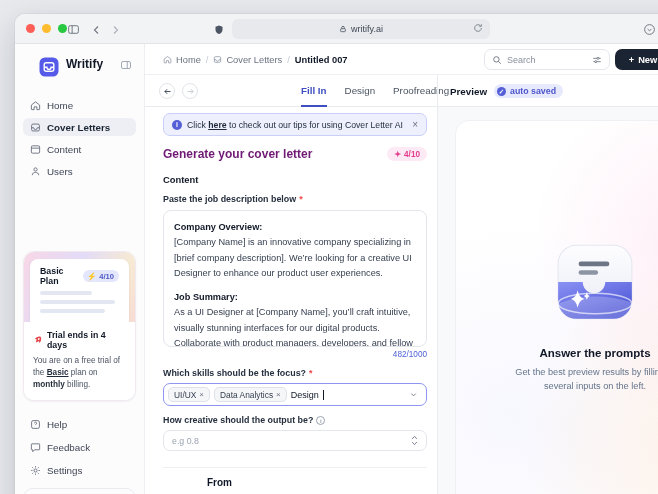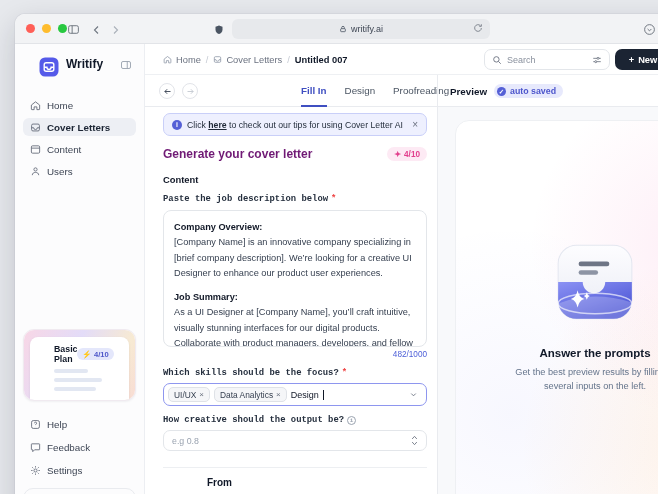--- a/index.html
+++ b/index.html
@@ -30,21 +30,21 @@
   .collapse { margin-left:auto; color:#98a1ae; }
   .nav { padding:8px 8px 0; display:flex; flex-direction:column; gap:4px; }
   .nav-item { display:flex; align-items:center; height:18px; padding:0 7px; border-radius:6px;
               font-size:9.8px; color:#3d4554; cursor:default; }
   .nav-item .nico { color:#69707e; margin-right:6px; display:flex; }
   .nav-item.active { background:#edeff4; color:#1c2534; font-weight:bold; }
   .plan-card { margin:auto 8px 0; border-radius:11px; overflow:hidden; border:1px solid #f0eaf0;
                box-shadow:0 1px 2px rgba(16,24,40,.05); background:#fff; }
   .plan-grad { background:linear-gradient(115deg,#f8d7e6 0%,#e3dcf8 42%,#f7ead3 78%,#f8dcd4 100%);
                padding:7px 6px 0; }
-  .plan-mini { background:#fff; border-radius:8px 8px 0 0; padding:7px 24px 9px; box-shadow:0 1px 3px rgba(16,24,40,.08); }
+  .plan-mini { background:#fff; border-radius:8px 8px 0 0; padding:7px 10px 9px; box-shadow:0 1px 3px rgba(16,24,40,.08); }
   .plan-top { display:flex; align-items:center; }
   .plan-name { font-size:8.8px; font-weight:bold; color:#101828; }
   .plan-badge { margin-left:auto; background:#e4e7fb; color:#4f58c9; font-size:7.6px; font-weight:bold;
                 border-radius:8px; padding:1.5px 5px; display:flex; align-items:center; gap:2px; }
   .skel { height:4px; border-radius:2px; background:#e2e7f2; margin-top:5px; }
   .plan-trial { padding:8px 9px 9px; background:#fff; }
   .trial-title { display:flex; align-items:center; gap:4px; font-size:8.8px; font-weight:bold; color:#111827; }
   .trial-text { margin-top:5px; font-size:8.2px; line-height:1.45; color:#4b5563; }
   .trial-text b { color:#1f2937; }
   .trial-text .u { text-decoration:underline; }
@@ -90,21 +90,21 @@
             text-align:center; font-weight:bold; flex:0 0 auto; font-style:normal; }
   .banner .lnk { font-weight:bold; text-decoration:underline; }
   .banner .x { margin-left:auto; color:#6b7280; font-size:10px; }
 
   .title-row { margin-top:11px; display:flex; align-items:center; }
   .page-title { font-size:12px; font-weight:bold; color:#701a75; }
   .pink-badge { margin-left:auto; background:#fdeaf4; color:#e2408e; border-radius:9px; padding:2px 7px;
                 font-size:8.2px; font-weight:bold; display:flex; align-items:center; gap:3px; }
 
   .sec-label { margin-top:13px; font-size:9.4px; font-weight:bold; color:#111827; }
-  .fld-label { margin-top:9px; font-size:8.9px; font-weight:600; color:#252f3e; display:flex; align-items:center; gap:3px;font-family:Liberation Mono, monospace; }
+  .fld-label { margin-top:9px; font-size:8.9px; font-weight:600; color:#252f3e; display:flex; align-items:center; gap:3px; }
   .req { color:#ef4444; }
   .i-out { width:9px; height:9px; border-radius:50%; border:1px solid #9aa3b0; color:#9aa3b0; font-size:6px;
            line-height:8px; text-align:center; font-style:normal; font-weight:bold; }
 
   .textarea { margin-top:6px; height:137px; border:1px solid #e3e6ea; border-radius:8px; padding:9px 10px;
               font-size:9.2px; line-height:1.66; color:#374151; overflow:hidden; }
   .textarea b { color:#111827; }
   .ta-block + .ta-block { margin-top:9px; }
   .char-count { margin-top:3px; text-align:right; font-size:8.2px; font-weight:normal; color:#4c5ed8; }
 
@@ -261,20 +261,34 @@
                 <span class="plan-badge">
                     <span>⚡</span>
                     <span>4/10</span>
                   </span>
               </div>
               <div class="skel" style="width:66%"></div>
               <div class="skel" style="width:95%"></div>
               <div class="skel" style="width:82%"></div>
             </div>
           </div>
+          <div class="plan-trial">
+            <div class="trial-title">
+              <span style="display:flex">
+                <svg width="10" height="10" viewBox="0 0 24 24">
+                    <g transform="rotate(40 12 12)">
+                      <path d="M12 2c5 2 7.5 7 7.5 13l-3.8-2L12 20l-3.7-7-3.8 2C4.5 9 7 4 12 2z" fill="#e5484d"></path>
+                      <circle cx="12" cy="9" r="2.1" fill="#fff"></circle>
+                    </g>
+                  </svg>
+              </span>
+              <span>Trial ends in 4 days</span>
+            </div>
+            <div class="trial-text"><span>You are on a free trial of the </span><b class="u">Basic</b><span> plan on </span><b>monthly</b><span> billing.</span></div>
+          </div>
         </div>
 
         <nav class="foot-nav">
           <div class="nav-item">
             <span class="nico">
                 <svg width="11" height="11" viewBox="0 0 24 24" fill="none" stroke="currentColor" stroke-width="2">
                   <rect x="3.5" y="3.5" width="17" height="17" rx="3.5"></rect>
                   <path d="M9.7 9.3a2.4 2.4 0 1 1 3.3 2.2c-.7.3-1 .8-1 1.6"></path>
                   <line x1="12" y1="16.2" x2="12" y2="16.3"></line>
                 </svg>

